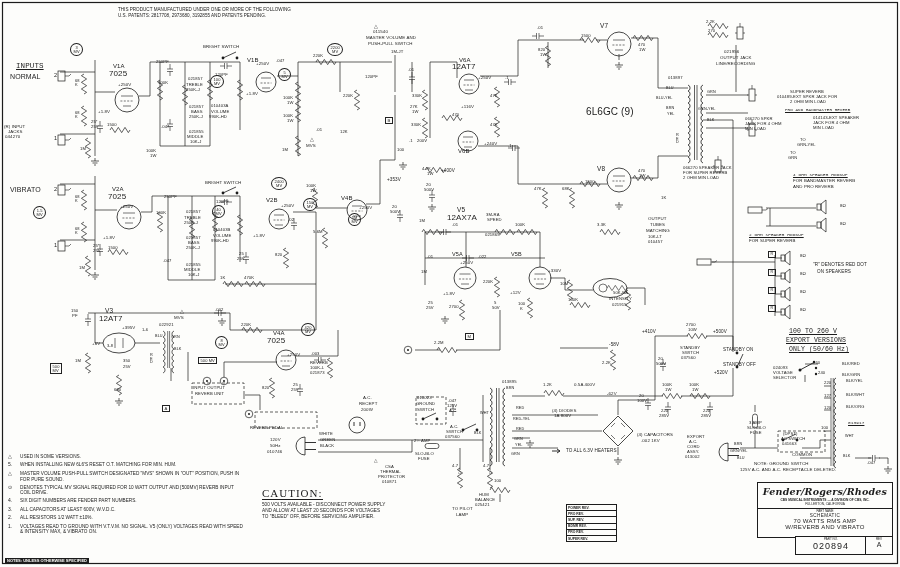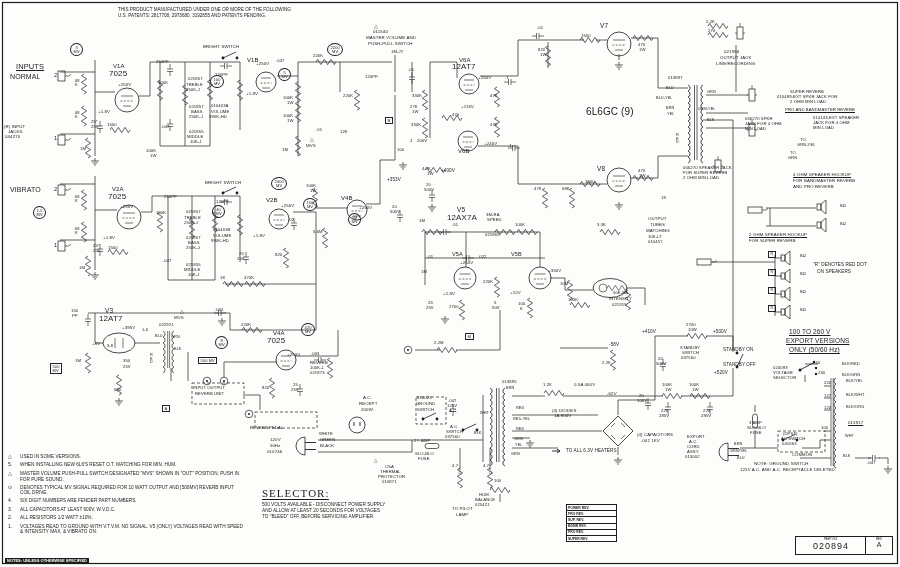--- a/index.html
+++ b/index.html
@@ -2,21 +2,21 @@
 <html><head>
 <meta charset="utf-8">
 <style>
   html,body{margin:0;padding:0;background:#e8e8e4;}
   #sheet{position:relative;width:900px;height:567px;background:#fdfdfb;overflow:hidden;
     font-family:"Liberation Sans","DejaVu Sans",sans-serif;color:#1c1c1c;}
   #wires{position:absolute;left:0;top:0;}
   .lbl{position:absolute;white-space:pre;line-height:1.06;letter-spacing:.1px;color:#1c1c1c;}
   .circ{border:.7px solid #222;border-radius:50%;padding:1.5px 2.5px;text-align:center;transform:translate(-3px,-3px);}
   .box{border:.7px solid #222;padding:.5px 1.5px;}
-  .und{text-decoration:underline;}
+  .und{text-decoration:underline;font-family:Liberation Mono, monospace;}
   .vert{width:5px;word-break:break-all;white-space:normal;line-height:.95;}
   #patent{position:absolute;left:118px;top:7px;font-size:4.6px;line-height:1.35;}
   #notes{position:absolute;left:8px;top:454px;width:236px;}
   .note-row{display:flex;gap:3px;margin-bottom:2.6px;font-size:4.7px;line-height:1.18;}
   .note-marker{width:9px;flex:none;font-size:5px;}
   #footer-note{position:absolute;left:5px;top:558px;font-size:4px;font-weight:bold;background:#1c1c1c;color:#fdfdfb;padding:0 2px;}
   #caution{position:absolute;left:262px;top:483px;width:190px;}
   #caution-heading{font-size:11px;letter-spacing:1px;border-bottom:1px solid #1c1c1c;display:inline-block;margin-bottom:2px;font-family:"Liberation Serif",serif;}
   .caution-line{font-size:4.7px;line-height:1.25;}
   #titleblock{position:absolute;left:757px;top:482px;width:134px;height:54px;border:1.2px solid #1c1c1c;background:#fdfdfb;}
@@ -1160,37 +1160,47 @@
         <span>ALL RESISTORS 1/2 WATT ±10%.</span>
       </div>
       <div class="note-row">
         <span class="note-marker">1.</span>
         <span>VOLTAGES READ TO GROUND WITH V.T.V.M. NO SIGNAL. V5 (ONLY) VOLTAGES READ WITH SPEED &amp; INTENSITY MAX, &amp; VIBRATO ON.</span>
       </div>
     </div>
   <div id="footer-note">NOTES: UNLESS OTHERWISE SPECIFIED</div>
 
   <div id="caution">
-    <div id="caution-heading">SELECTOR:</div>
+    <div id="caution-heading">CAUTION:</div>
     <div id="caution-lines">
         <div class="caution-line">500 VOLTS AVAILABLE - DISCONNECT POWER SUPPLY</div>
         <div class="caution-line">AND ALLOW AT LEAST 20 SECONDS FOR VOLTAGES</div>
         <div class="caution-line">TO "BLEED" OFF, BEFORE SERVICING AMPLIFIER.</div>
       </div>
   </div>
 
   <div id="revtable">
       <div class="rev-row">POWER REV.</div>
       <div class="rev-row">PRO REV.</div>
       <div class="rev-row">SUP. REV.</div>
       <div class="rev-row">BDMR REV.</div>
       <div class="rev-row">PRO REV.</div>
       <div class="rev-row">SUPER REV.</div>
     </div>
 
+  <div id="titleblock">
+    <div id="tb-logo">Fender/Rogers/Rhodes</div>
+    <div id="tb-company">CBS MUSICAL INSTRUMENTS — A DIVISION OF CBS, INC.</div>
+    <div id="tb-city">FULLERTON, CALIFORNIA</div>
+    <div class="tb-rule"></div>
+    <div id="tb-partname-label">PART NAME</div>
+    <div id="tb-schematic">SCHEMATIC</div>
+    <div id="tb-line1">70 WATTS RMS AMP</div>
+    <div id="tb-line2">W/REVERB AND VIBRATO</div>
+  </div>
   <div id="tb-strip">
     <div id="tb-partno-label">PART NO.</div>
     <div id="tb-partno">020894</div>
   </div>
   <div id="tb-rev">
     <div id="tb-rev-label">REV</div>
     <div id="tb-rev-val">A</div>
   </div>
 </div>
 

